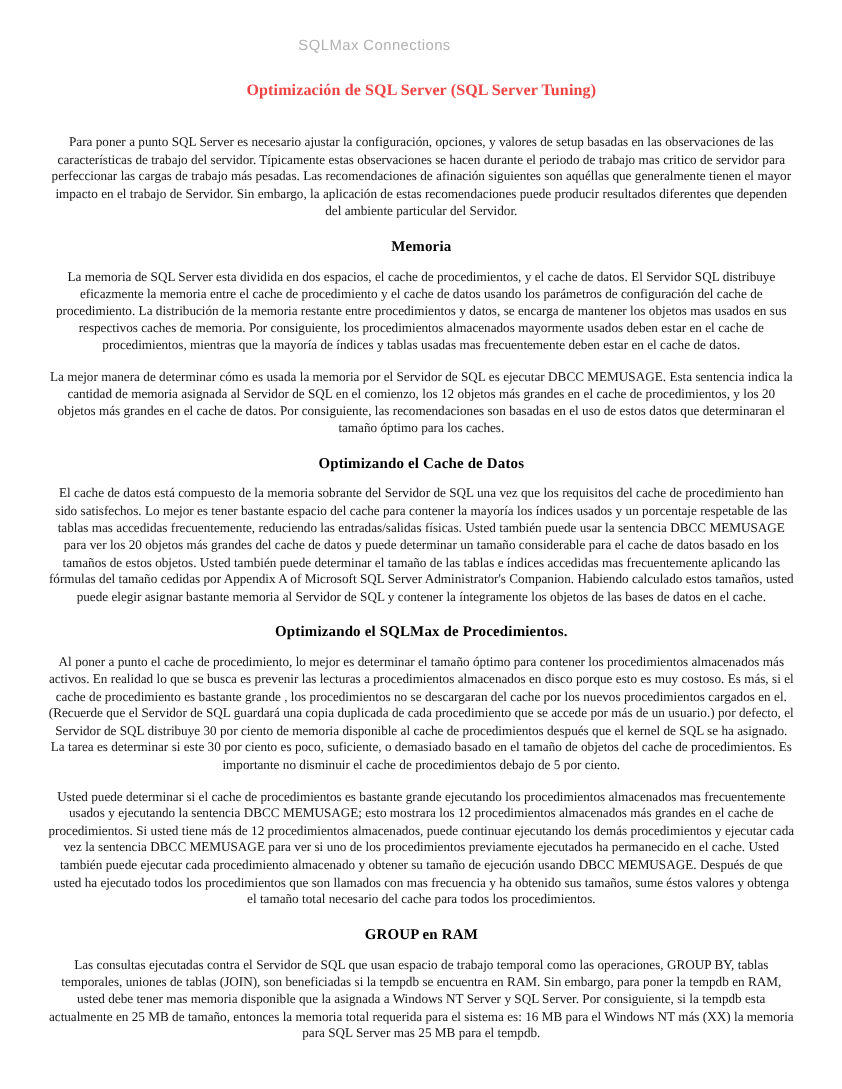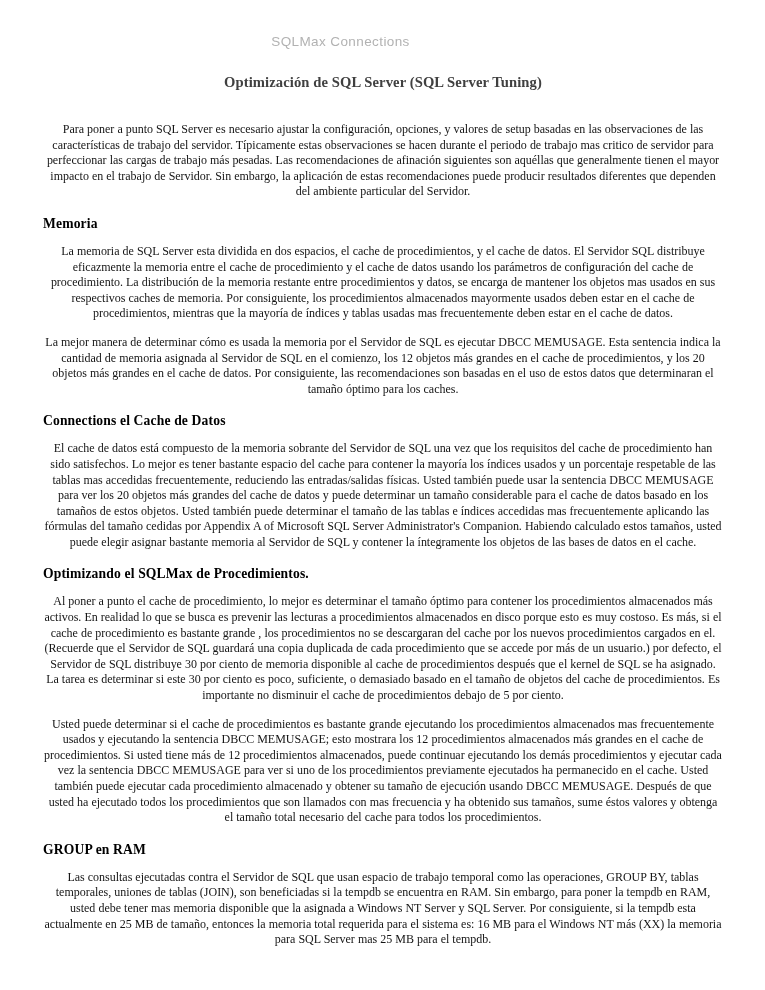--- a/index.html
+++ b/index.html
@@ -46,21 +46,21 @@
     left: 43px;
     top: 0;
     width: 680px;
   }
 
   .doc-title {
     text-align: center;
     font-family: "Liberation Serif", "DejaVu Serif", serif;
     font-weight: bold;
     font-size: 14.6px;
-    color: #404040;
+    color: #ef4444;
     margin: 0;
     padding-top: 74px;
     letter-spacing: 0.1px;
   }
 
   .para {
     font-size: 12px;
     line-height: 15.6px;
     text-align: center;
     color: #141414;
@@ -69,20 +69,21 @@
     word-spacing: 0.1px;
   }
 
   .h2 {
     font-family: "Liberation Serif", "DejaVu Serif", serif;
     font-weight: bold;
     font-size: 13.6px;
     color: #000000;
     margin: 0;
     letter-spacing: 0.15px;
+    text-align: center;
   }
 
   
   .gap-title-body { height: 31px; }
   .gap-para       { height: 13px; }
   .gap-before-h2  { height: 16px; }
   .gap-after-h2   { height: 12px; }
 
   .spacer-bottom { height: 120px; }
 </style>
@@ -104,21 +105,21 @@
     <p class="para">Para poner a punto SQL Server es necesario ajustar la configuración, opciones, y valores de setup basadas en las observaciones de las características de trabajo del servidor. Típicamente estas observaciones se hacen durante el periodo de trabajo mas critico de servidor para perfeccionar las cargas de trabajo más pesadas. Las recomendaciones de afinación siguientes son aquéllas que generalmente tienen el mayor impacto en el trabajo de Servidor. Sin embargo, la aplicación de estas recomendaciones puede producir resultados diferentes que dependen del ambiente particular del Servidor.</p>
 
     <div class="gap-before-h2"></div>
     <h2 class="h2">Memoria</h2>
     <div class="gap-after-h2"></div>
     <p class="para">La memoria de SQL Server esta dividida en dos espacios, el cache de procedimientos, y el cache de datos. El Servidor SQL distribuye eficazmente la memoria entre el cache de procedimiento y el cache de datos usando los parámetros de configuración del cache de procedimiento. La distribución de la memoria restante entre procedimientos y datos, se encarga de mantener los objetos mas usados en sus respectivos caches de memoria. Por consiguiente, los procedimientos almacenados mayormente usados deben estar en el cache de procedimientos, mientras que la mayoría de índices y tablas usadas mas frecuentemente deben estar en el cache de datos.</p>
     <div class="gap-para"></div>
     <p class="para">La mejor manera de determinar cómo es usada la memoria por el Servidor de SQL es ejecutar DBCC MEMUSAGE. Esta sentencia indica la cantidad de memoria asignada al Servidor de SQL en el comienzo, los 12 objetos más grandes en el cache de procedimientos, y los 20 objetos más grandes en el cache de datos. Por consiguiente, las recomendaciones son basadas en el uso de estos datos que determinaran el tamaño óptimo para los caches.</p>
 
     <div class="gap-before-h2"></div>
-    <h2 class="h2">Connections el Cache de Datos</h2>
+    <h2 class="h2">Optimizando el Cache de Datos</h2>
     <div class="gap-after-h2"></div>
     <p class="para">El cache de datos está compuesto de la memoria sobrante del Servidor de SQL una vez que los requisitos del cache de procedimiento han sido satisfechos. Lo mejor es tener bastante espacio del cache para contener la mayoría  los índices usados y un porcentaje respetable de las tablas mas accedidas frecuentemente, reduciendo las entradas/salidas físicas. Usted también puede usar la sentencia DBCC MEMUSAGE para ver los 20 objetos más grandes del cache de datos y puede determinar un tamaño considerable para el cache de datos basado en los tamaños de estos objetos. Usted también puede determinar el tamaño de las tablas e índices accedidas mas frecuentemente aplicando las fórmulas del tamaño cedidas por Appendix A of Microsoft SQL Server Administrator's Companion. Habiendo calculado estos tamaños, usted puede elegir asignar bastante memoria al Servidor de SQL y contener la íntegramente los objetos de las bases de datos en el cache.</p>
 
     <div class="gap-before-h2"></div>
     <h2 class="h2">Optimizando el SQLMax de Procedimientos.</h2>
     <div class="gap-after-h2"></div>
     <p class="para">Al poner a punto el cache de procedimiento, lo mejor es determinar el tamaño óptimo para contener los procedimientos almacenados  más activos. En realidad lo que se busca es prevenir las lecturas a procedimientos almacenados en disco porque esto es muy costoso. Es más, si el cache de procedimiento es bastante grande , los procedimientos no se descargaran del cache por los nuevos procedimientos cargados en el. (Recuerde que el Servidor de SQL guardará una copia duplicada de cada procedimiento que se accede por más de un usuario.) por defecto, el Servidor de SQL distribuye 30 por ciento de memoria disponible al cache de procedimientos después que el kernel de SQL se ha asignado. La tarea es determinar si este 30 por ciento es poco, suficiente, o demasiado basado en el tamaño de objetos del cache de procedimientos. Es importante no disminuir el cache de procedimientos debajo de 5 por ciento.</p>
     <div class="gap-para"></div>
     <p class="para">Usted puede determinar si el cache de procedimientos es bastante grande ejecutando los procedimientos almacenados mas frecuentemente usados y ejecutando la sentencia DBCC MEMUSAGE; esto mostrara los 12 procedimientos almacenados más grandes en el cache de procedimientos. Si usted tiene más de 12 procedimientos almacenados, puede continuar ejecutando los demás procedimientos y ejecutar cada vez la sentencia DBCC MEMUSAGE para ver si uno de los procedimientos previamente ejecutados ha permanecido en el cache. Usted también puede ejecutar cada procedimiento almacenado y obtener su tamaño de ejecución usando DBCC MEMUSAGE. Después de que usted ha ejecutado todos los procedimientos que son llamados con mas frecuencia y ha obtenido sus tamaños, sume éstos valores y obtenga el tamaño total necesario del cache para todos los procedimientos.</p>
 

